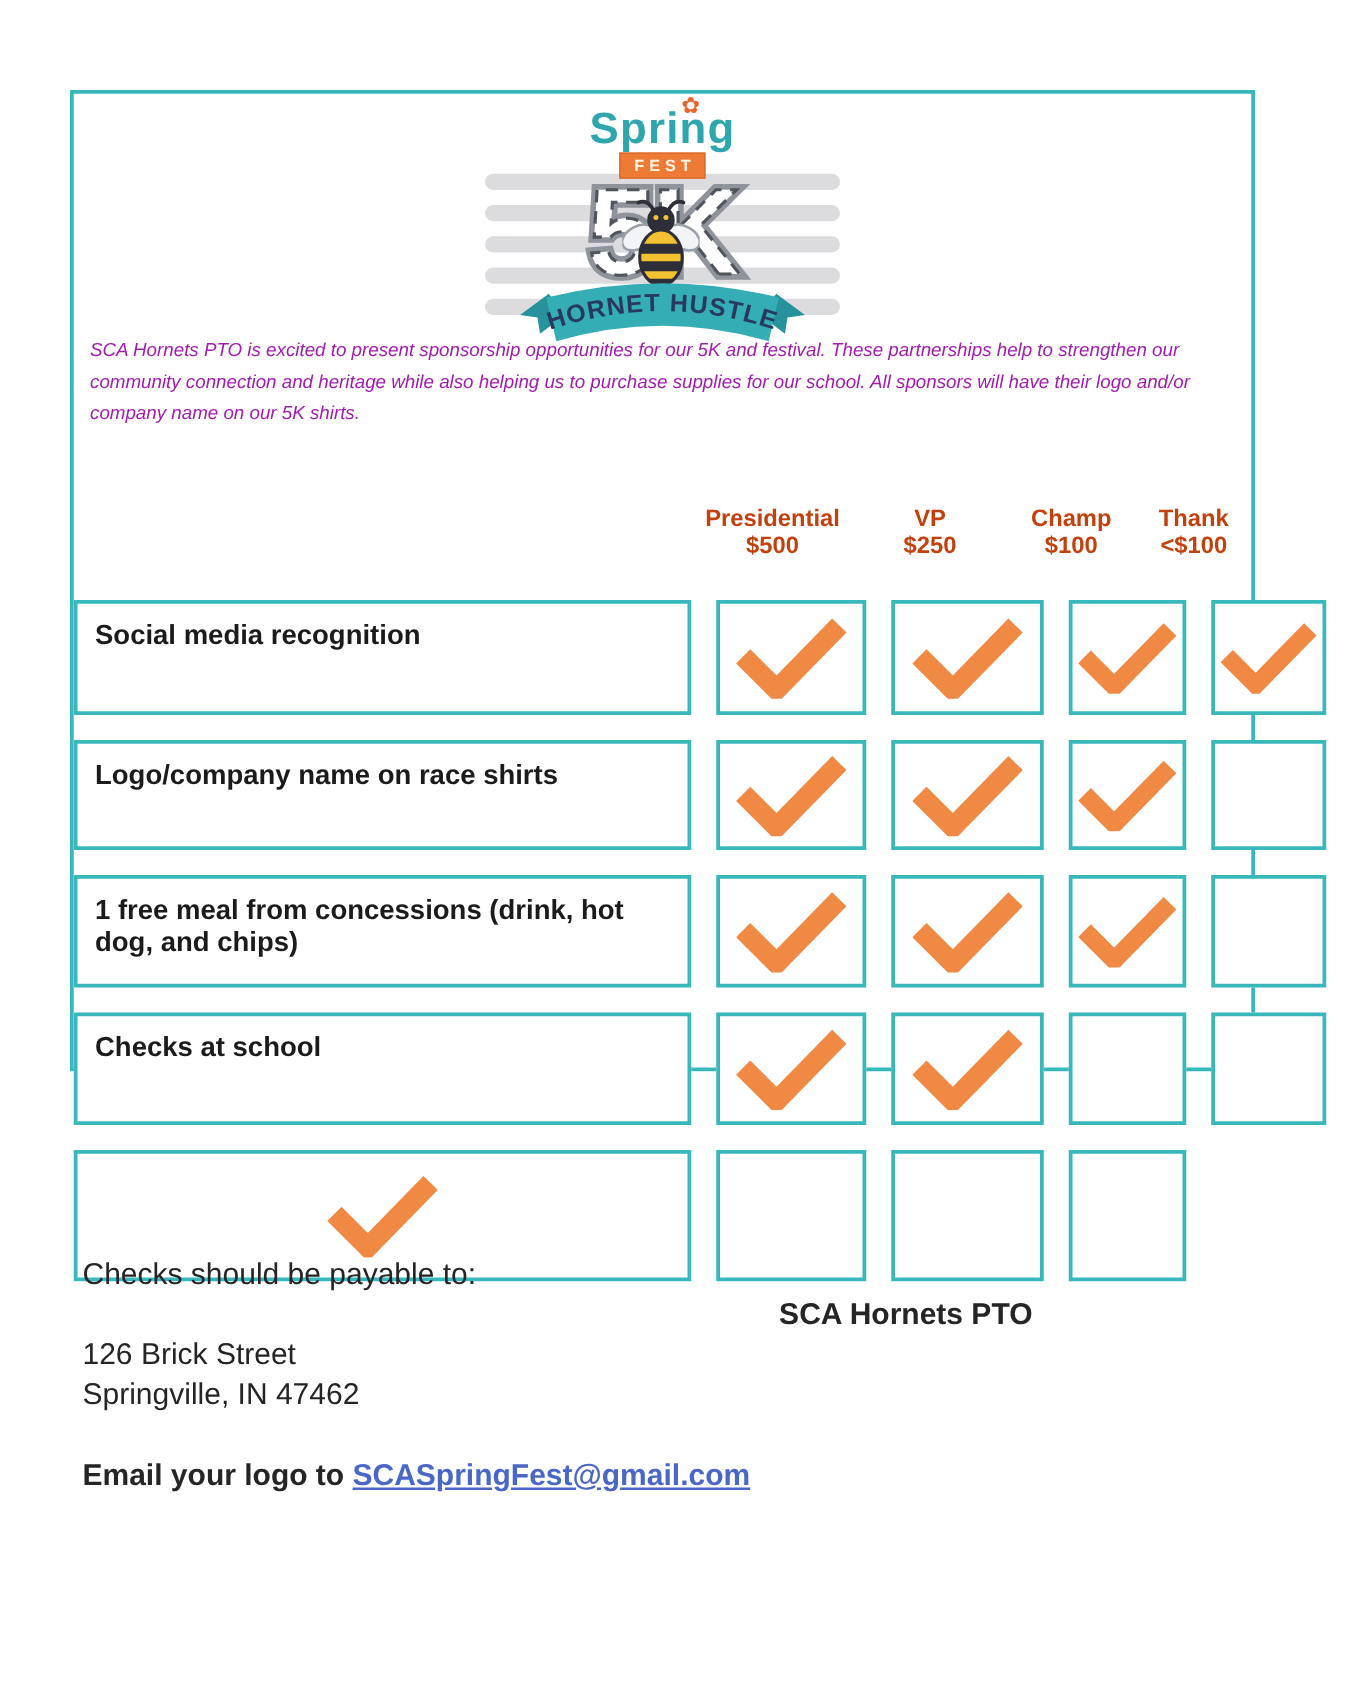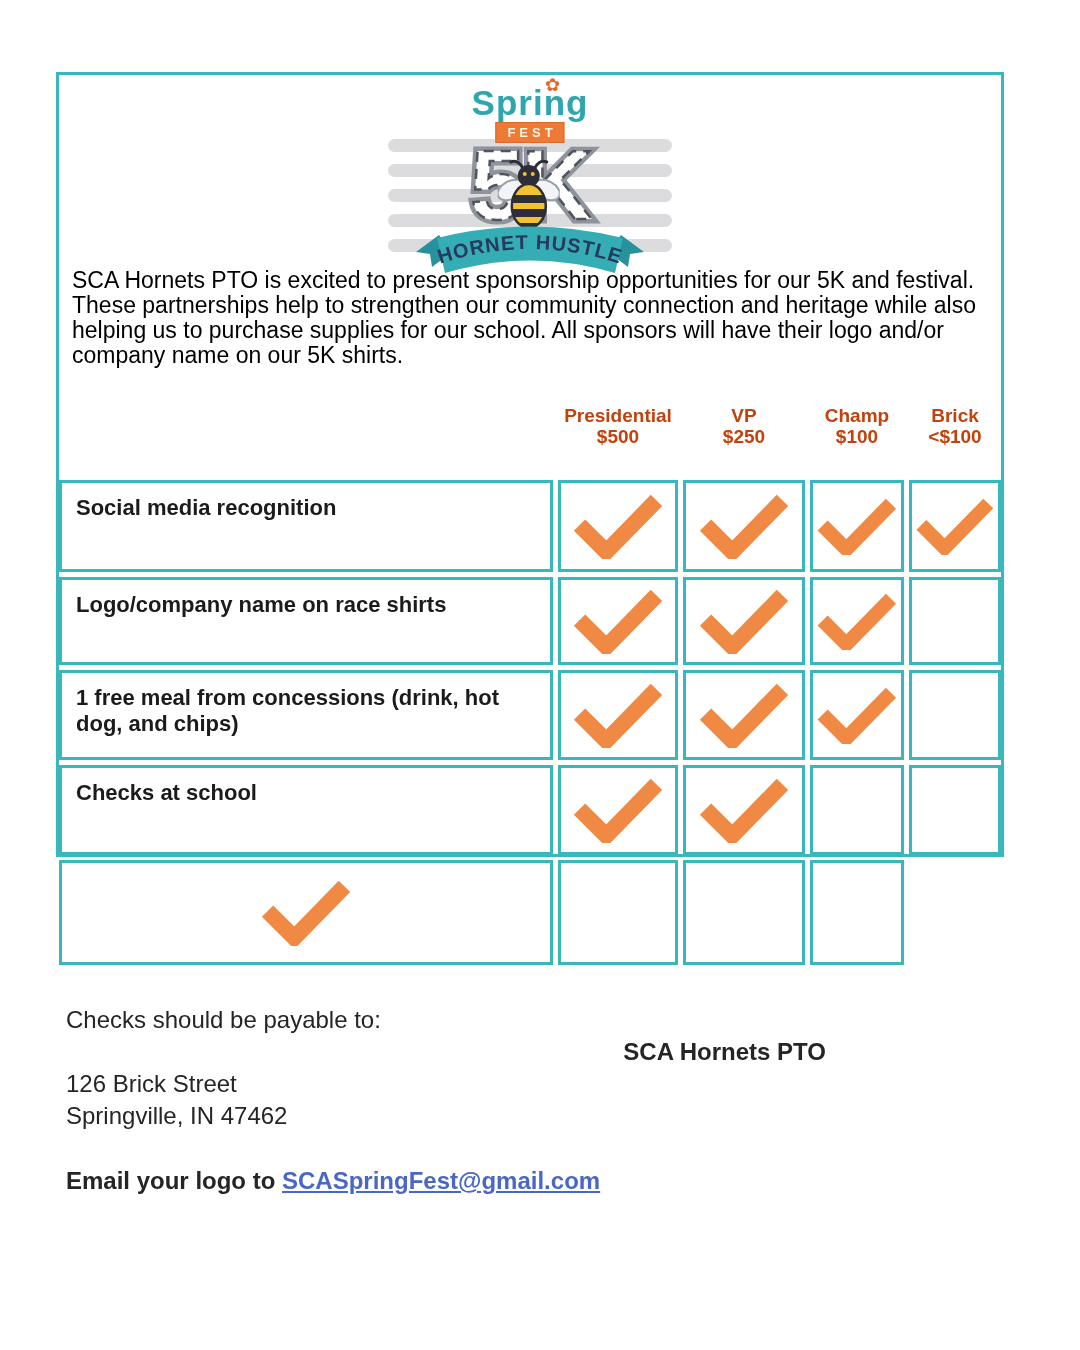--- a/index.html
+++ b/index.html
@@ -34,35 +34,35 @@
   }
   .fivek { position:absolute; top:46px; left:50%; transform:translateX(-50%); z-index:2; }
   .fivek text { font-family:"Liberation Sans","DejaVu Sans",sans-serif; font-weight:bold; }
   .bee { position:absolute; top:72px; left:50%; transform:translateX(-52%); z-index:3; }
   .ribbon { position:absolute; top:136px; left:50%; transform:translateX(-50%); z-index:4; }
   .ribbon text { font-family:"Liberation Sans","DejaVu Sans",sans-serif; font-weight:bold; font-size:20px; fill:#27395C; letter-spacing:1px; }
 
   
   .intro {
     position:absolute; top:193px; left:13px; right:13px;
-    font-size:23px; line-height:25px; color:#000000;
+    font-size:15px; line-height:25px; color:#a21caf;font-style:italic;
   }
 
   
   .tier-head {
     position:absolute; top:330px; left:0; width:942px;
     display:grid; grid-template-columns:494px 120px 122px 94px 92px; column-gap:5px;
   }
   .tier { text-align:center; font-weight:bold; font-size:19px; line-height:21px; color:#c2410c; }
 
   
   .grid {
     position:absolute; top:405px; left:0; width:942px;
     display:grid; grid-template-columns:494px 120px 122px 94px 92px;
-    grid-template-rows:92px 88px 90px 90px 105px; gap:5px;
+    grid-template-rows:92px 88px 90px 90px 105px; gap:20px;
   }
   .cell { border:3px solid #38B7BD; background:#ffffff; }
   .lbl { padding:12px 14px 0 14px; font-weight:bold; font-size:22px; line-height:26px; color:#1C1A1A; }
   .chk { display:flex; align-items:center; justify-content:center; }
   .check { width:95%; max-width:94px; height:auto; display:block; }
   .check path { fill:none; stroke:#EF8943; stroke-width:15; stroke-linejoin:miter; stroke-linecap:butt; }
 
   
   .footer { position:absolute; left:66px; top:1004px; width:760px; font-size:24px; line-height:32px; color:#262424; }
   .b { font-weight:bold;text-align:right; }
@@ -132,21 +132,21 @@
       </div>
       <div class="tier">
         <div>VP</div>
         <div>$250</div>
       </div>
       <div class="tier">
         <div>Champ</div>
         <div>$100</div>
       </div>
       <div class="tier">
-        <div>Brick</div>
+        <div>Thank</div>
         <div>&lt;$100</div>
       </div>
     </div>
 
     <div class="grid">
 
       <div class="cell lbl"><span>Social media recognition</span></div>
       <div class="cell chk">
           <svg class="check" viewBox="0 0 88 62">
             <path d="M8 30 L33 55 L80 7"></path>

